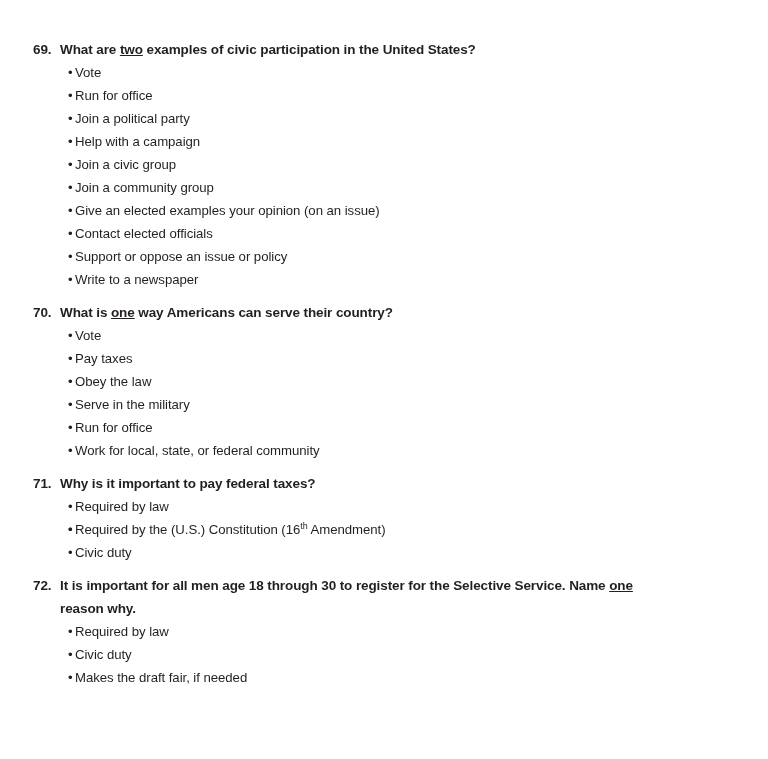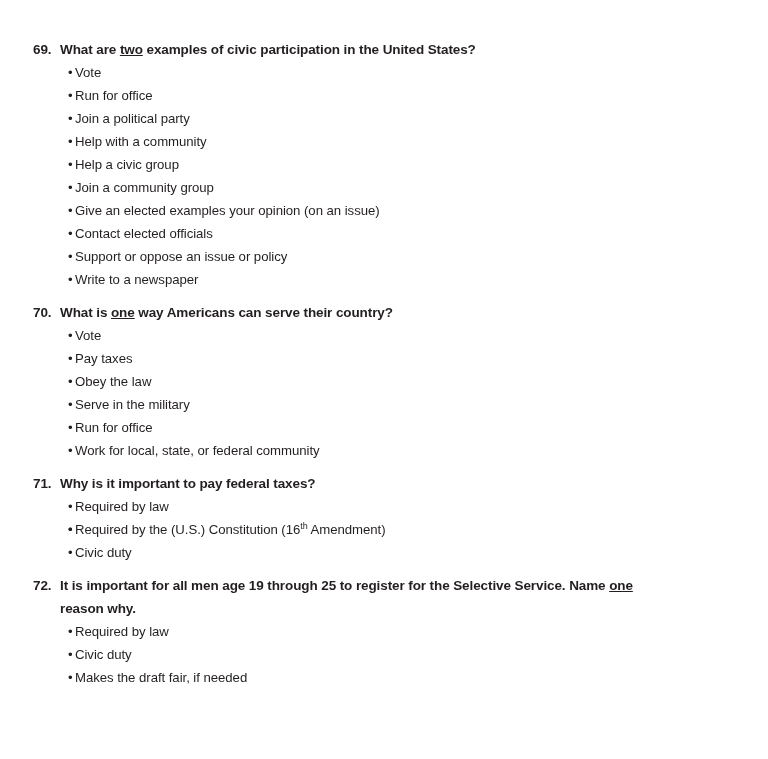--- a/index.html
+++ b/index.html
@@ -79,22 +79,22 @@
   <div id="questions-root">
       <div class="qblock">
         <div class="qhead">
           <span class="qnum">69.</span>
           <span class="qtext"><span>What are </span><u>two</u><span> examples of civic participation in the United States?</span></span>
         </div>
         <ul class="answers">
           <li><span class="dot">•</span><span>Vote</span></li>
           <li><span class="dot">•</span><span>Run for office</span></li>
           <li><span class="dot">•</span><span>Join a political party</span></li>
-          <li><span class="dot">•</span><span>Help with a community</span></li>
-          <li><span class="dot">•</span><span>Help a civic group</span></li>
+          <li><span class="dot">•</span><span>Help with a campaign</span></li>
+          <li><span class="dot">•</span><span>Join a civic group</span></li>
           <li><span class="dot">•</span><span>Join a community group</span></li>
           <li><span class="dot">•</span><span>Give an elected examples your opinion (on an issue)</span></li>
           <li><span class="dot">•</span><span>Contact elected officials</span></li>
           <li><span class="dot">•</span><span>Support or oppose an issue or policy</span></li>
           <li><span class="dot">•</span><span>Write to a newspaper</span></li>
         </ul>
       </div>
       <div class="qblock">
         <div class="qhead">
           <span class="qnum">70.</span>
@@ -117,21 +117,21 @@
         <ul class="answers">
           <li><span class="dot">•</span><span>Required by law</span></li>
           <li><span class="dot">•</span></li>
           <li><span class="dot">•</span><span>Required by the (U.S.) Constitution (16</span><sup>th</sup><span> Amendment)</span></li>
           <li><span class="dot">•</span><span>Civic duty</span></li>
         </ul>
       </div>
       <div class="qblock">
         <div class="qhead">
           <span class="qnum">72.</span>
-          <span class="qtext"><span>It is important for all men age 19 through 25 to register for the Selective Service. Name </span><u>one</u><span> reason why.</span></span>
+          <span class="qtext"><span>It is important for all men age 18 through 30 to register for the Selective Service. Name </span><u>one</u><span> reason why.</span></span>
         </div>
         <ul class="answers">
           <li><span class="dot">•</span><span>Required by law</span></li>
           <li><span class="dot">•</span><span>Civic duty</span></li>
           <li><span class="dot">•</span><span>Makes the draft fair, if needed</span></li>
         </ul>
       </div>
     </div>
 </div>
 

